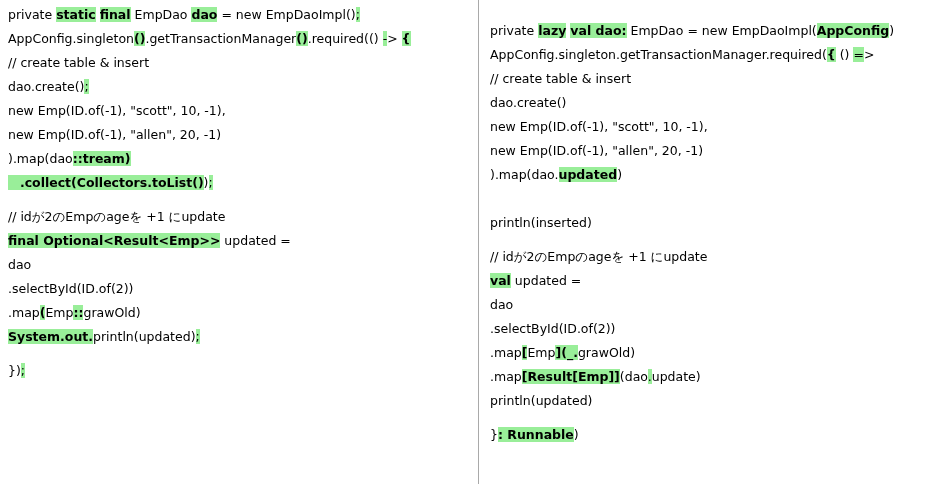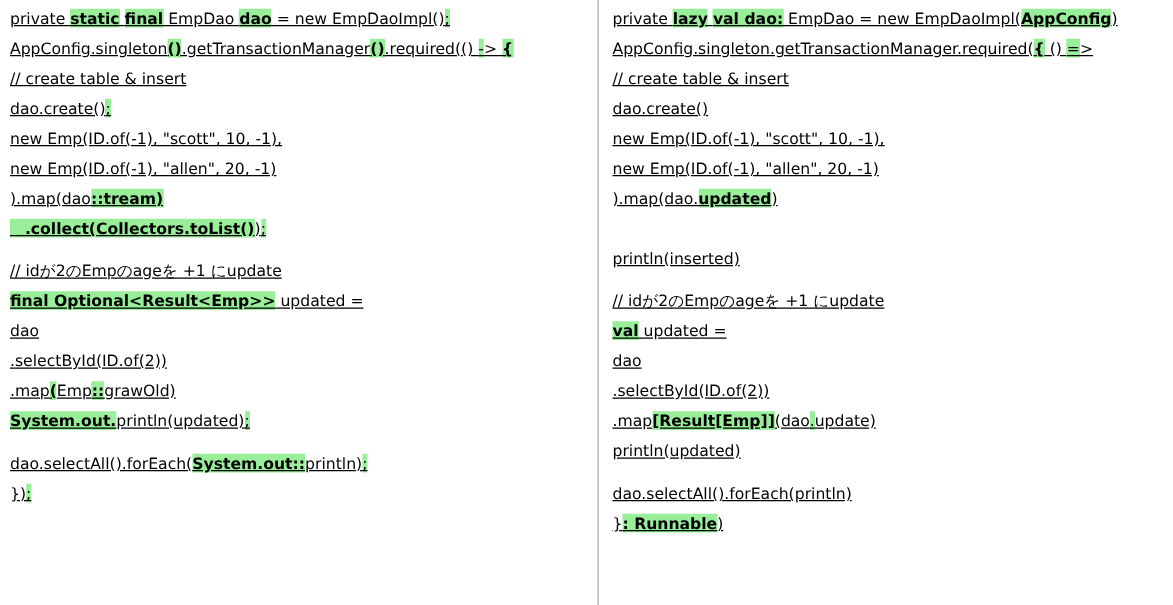--- a/index.html
+++ b/index.html
@@ -14,23 +14,23 @@
     font-size: 12.5px;
     color: var(--txt);
     overflow: hidden;
   }
   .pane {
     box-sizing: border-box;
     overflow: hidden;
     padding-top: 3px;
   }
   .pane.left  { width: 478px; padding-left: 8px; }
-  .pane.right { flex: 1; padding-left: 11px; }
+  .pane.right { flex: 1; padding-left: 11px; margin-top: 16px; }
   .divider { width: 1px; background: var(--div); }
-  .line { height: 24px; line-height: 24px; white-space: pre; text-decoration: underline; }
+  .line { height: 24px; line-height: 24px; white-space: pre; }
   .line.gap { height: 10px; }
   .line.blank { height: 24px; }
   .seg-p  { }
   .seg-h  { background: var(--hl); }
   .seg-hb { background: var(--hl); font-weight: bold; }
 </style>
 </head>
 <body>
 
 <div class="diff-view">
@@ -44,38 +44,37 @@
       <div class="line code"><span class="seg-p">).map(dao</span><span class="seg-hb">::tream)</span></div>
       <div class="line code"><span class="seg-h">   </span><span class="seg-hb">.collect(Collectors.toList()</span><span class="seg-p">)</span><span class="seg-h">;</span></div>
       <div class="line gap"></div>
       <div class="line code"><span class="seg-p">// idが2のEmpのageを +1 にupdate</span></div>
       <div class="line code"><span class="seg-hb">final Optional&lt;Result&lt;Emp&gt;&gt;</span><span class="seg-p"> updated =</span></div>
       <div class="line code"><span class="seg-p">dao</span></div>
       <div class="line code"><span class="seg-p">.selectById(ID.of(2))</span></div>
       <div class="line code"><span class="seg-p">.map</span><span class="seg-hb">(</span><span class="seg-p">Emp</span><span class="seg-hb">::</span><span class="seg-p">grawOld)</span></div>
       <div class="line code"><span class="seg-hb">System.out.</span><span class="seg-p">println(updated)</span><span class="seg-h">;</span></div>
       <div class="line gap"></div>
-      <div class="line code"><span class="seg-p">dao.selectAll().forEach(</span><span class="seg-hb">System.out::</span><span class="seg-p">println)</span><span class="seg-h">;</span></div>
       <div class="line code"><span class="seg-p">})</span><span class="seg-h">;</span></div>
     </div>
   <div class="divider"></div>
   <div class="pane right" id="pane-right">
       <div class="line code"><span class="seg-p">private </span><span class="seg-hb">lazy</span><span class="seg-p"> </span><span class="seg-hb">val dao:</span><span class="seg-p"> EmpDao = new EmpDaoImpl(</span><span class="seg-hb">AppConfig</span><span class="seg-p">)</span></div>
       <div class="line code"><span class="seg-p">AppConfig.singleton.getTransactionManager.required(</span><span class="seg-hb">{</span><span class="seg-p"> () </span><span class="seg-h">=</span><span class="seg-p">&gt;</span></div>
       <div class="line code"><span class="seg-p">// create table &amp; insert</span></div>
       <div class="line code"><span class="seg-p">dao.create()</span></div>
       <div class="line code"><span class="seg-p">new Emp(ID.of(-1), "scott", 10, -1),</span></div>
       <div class="line code"><span class="seg-p">new Emp(ID.of(-1), "allen", 20, -1)</span></div>
       <div class="line code"><span class="seg-p">).map(dao.</span><span class="seg-hb">updated</span><span class="seg-p">)</span></div>
       <div class="line blank"></div>
       <div class="line code"><span class="seg-p">println(inserted)</span></div>
       <div class="line gap"></div>
       <div class="line code"><span class="seg-p">// idが2のEmpのageを +1 にupdate</span></div>
       <div class="line code"><span class="seg-hb">val</span><span class="seg-p"> updated =</span></div>
       <div class="line code"><span class="seg-p">dao</span></div>
       <div class="line code"><span class="seg-p">.selectById(ID.of(2))</span></div>
+      <div class="line code"><span class="seg-p">.map</span><span class="seg-hb">[</span><span class="seg-p">Emp</span><span class="seg-hb">](_.</span><span class="seg-p">grawOld)</span></div>
       <div class="line code"><span class="seg-p">.map</span><span class="seg-hb">[Result[Emp]]</span><span class="seg-p">(dao</span><span class="seg-h">.</span><span class="seg-p">update)</span></div>
       <div class="line code"><span class="seg-p">println(updated)</span></div>
       <div class="line gap"></div>
-      <div class="line code"><span class="seg-p">dao.selectAll().forEach(println)</span></div>
       <div class="line code"><span class="seg-p">}</span><span class="seg-hb">: Runnable</span><span class="seg-p">)</span></div>
     </div>
 </div>
 
 </body></html>

